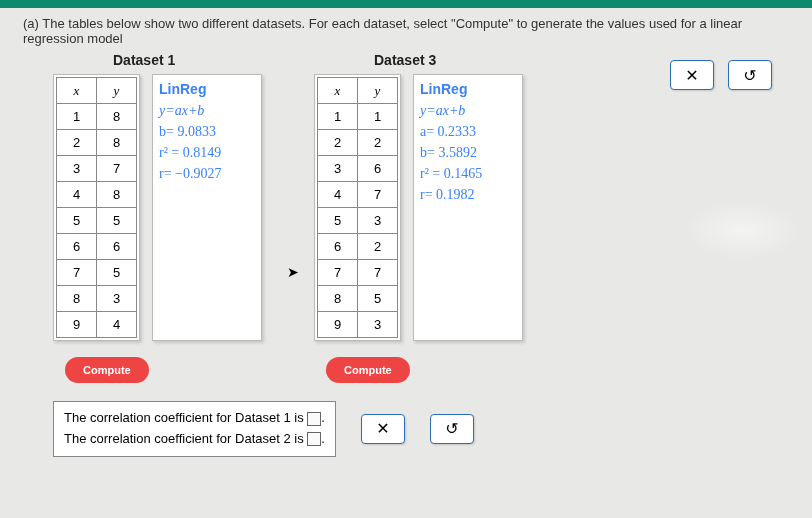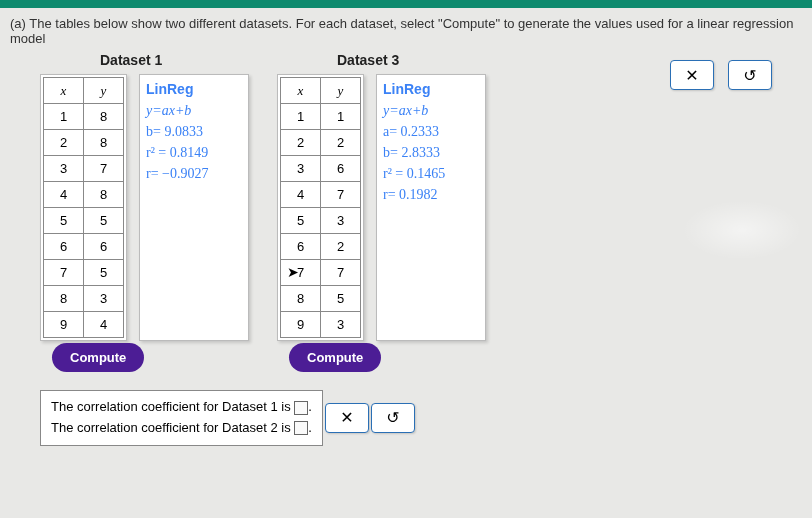--- a/index.html
+++ b/index.html
@@ -10,30 +10,30 @@
     width: 812px;
     height: 518px;
     overflow: hidden;
     position: relative;
   }
   .top-bar {
     height: 8px;
     background: #0d8a6e;
   }
   .content {
-    padding: 6px 10px;
+    padding: 6px 23px;
   }
   .prompt {
     font-size: 13px;
     color: #333;
     margin: 2px 0 6px 0;
   }
   .datasets {
     display: flex;
-    gap: 28px;
+    gap: 52px;
     margin-left: 30px;
   }
   .dataset-block {
     display: flex;
     flex-direction: column;
     align-items: flex-start;
   }
   .dataset-title {
     font-weight: bold;
     font-size: 14px;
@@ -68,28 +68,28 @@
   }
   .linreg {
     font-family: 'Times New Roman', serif;
     font-size: 14px;
     line-height: 1.5;
     padding: 4px 10px 4px 6px;
     color: #3b82f6;
     min-width: 110px;
   }
   .compute-btn {
-    background: #4c1d95;
+    background: #ef4444;
     color: #fff;
     border: none;
     border-radius: 16px;
     padding: 7px 18px;
-    font-size: 13px;
+    font-size: 11px;
     font-weight: bold;
-    margin-top: 2px;
+    margin-top: 16px;
     margin-left: 12px;
     cursor: pointer;
   }
   .toolbar-btn {
     background: #fff;
     border: 1px solid #2a6fb5;
     border-radius: 4px;
     width: 44px;
     height: 30px;
     display: inline-flex;
@@ -121,21 +121,21 @@
     display: inline-block;
     border: 1px solid #666;
     width: 14px;
     height: 14px;
     vertical-align: middle;
     background: #fafafa;
   }
   .part-b-row {
     display: flex;
     align-items: center;
-    gap: 2px;
+    gap: 25px;
     margin-top: 6px;
     margin-left: 30px;
   }
   .cursor-arrow {
     position: absolute;
     left: 287px;
     top: 264px;
     font-size: 14px;
     color: #000;
     pointer-events: none;
@@ -269,21 +269,21 @@
                   <td>9</td>
                   <td>3</td>
                 </tr>
           </tbody>
             </table>
         </div>
         <div class="panel-shadow linreg">
           <div style="font-family:Arial;font-weight:bold">LinReg</div>
           <div style="font-style:italic">y=ax+b</div>
           <div>a= 0.2333</div>
-          <div>b= 2.8333</div>
+          <div>b= 3.5892</div>
           <div>r² = 0.1465</div>
           <div>r= 0.1982</div>
         </div>
       </div>
       <button class="compute-btn">Compute</button>
     </div>
   </div>
 
   <div class="top-toolbar">
     <button class="toolbar-btn">

